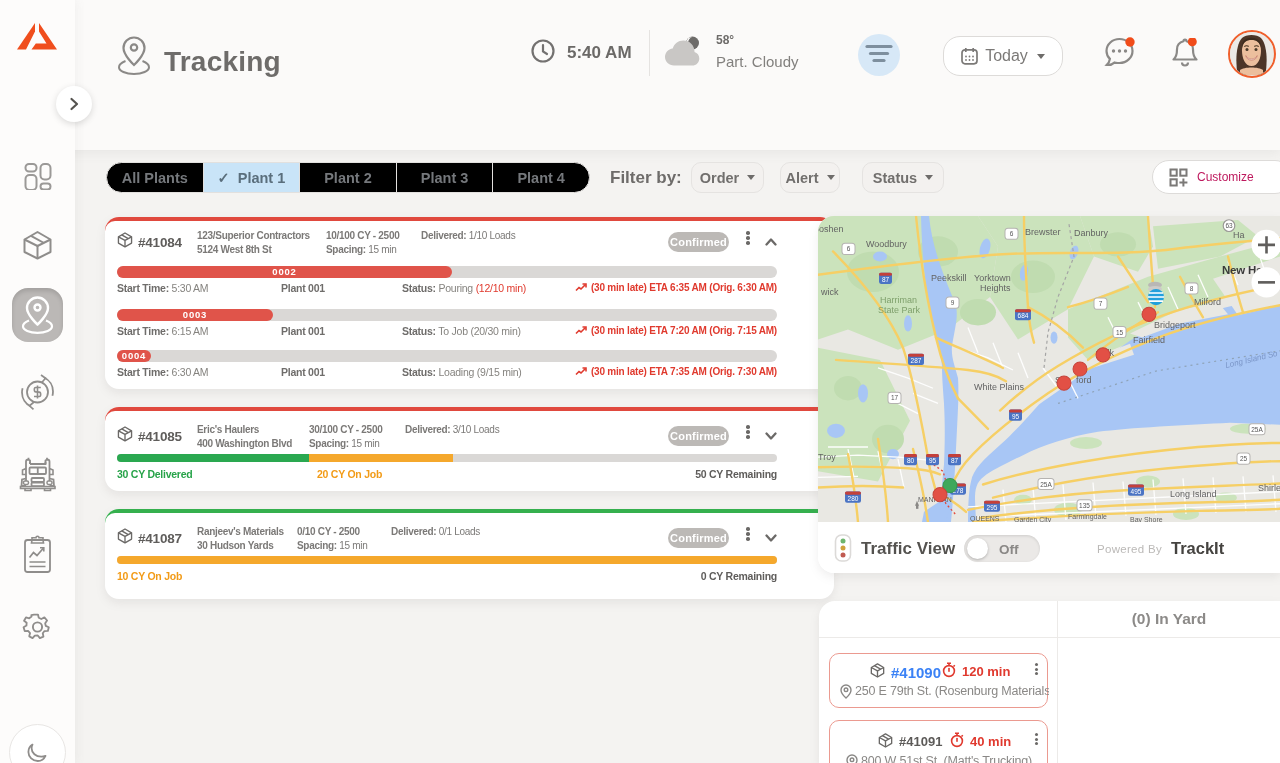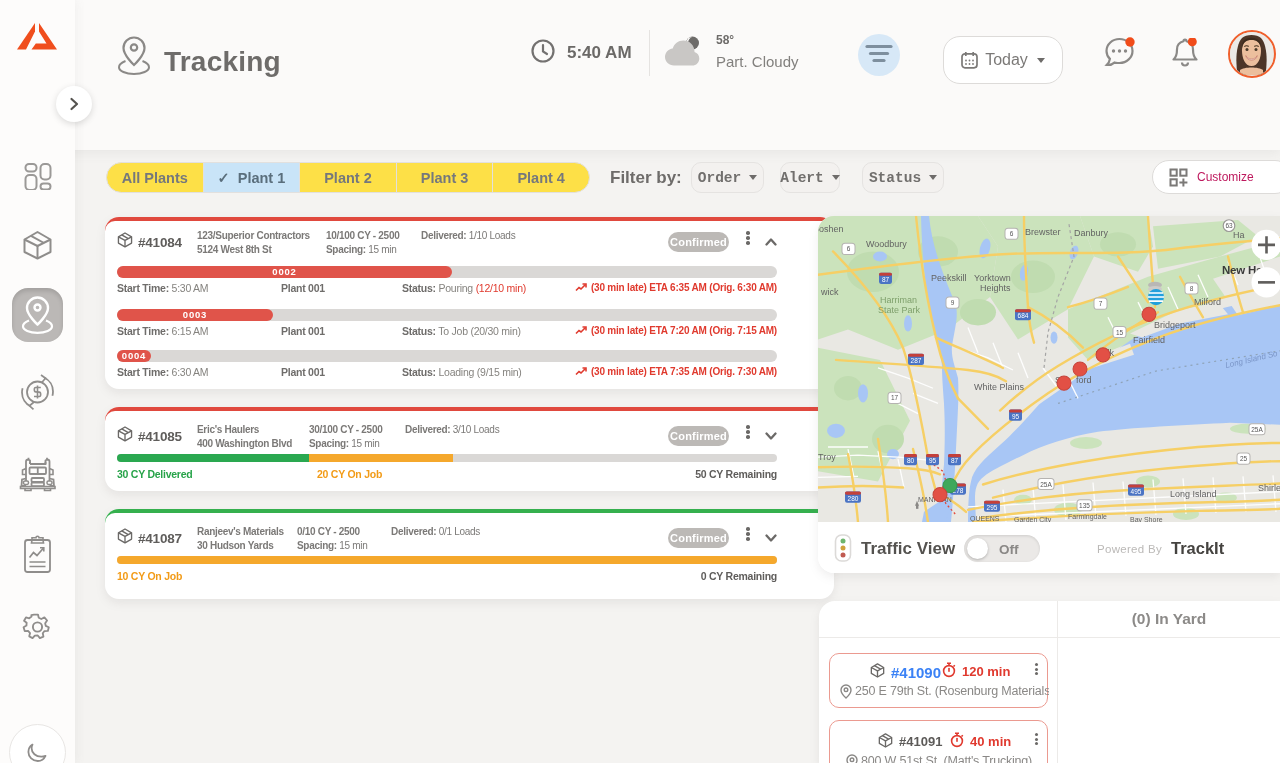--- a/index.html
+++ b/index.html
@@ -14,30 +14,30 @@
 .sideicon { left:0; width:75px; display:flex; justify-content:center; z-index:6; }
 #moonbtn { left:9px; top:724px; width:57px; height:57px; border-radius:50%; background:#fff; border:1px solid #e8e6e4; z-index:6; display:flex; align-items:center; justify-content:center; }
 
 #pgtitle { left:164px; top:38px; font-size:28px; font-weight:bold; color:#6e6c6a; letter-spacing:0.2px; z-index:2;margin-top:8px;}
 .z2{ z-index:2; }
 #time { left:567px; top:43px; font-size:17px; font-weight:600; color:#6b6967; }
 #hdiv { left:649px; top:30px; width:1px; height:46px; background:#e5e3e1; }
 #temp { left:716px; top:33px; font-size:12px; color:#6e6c6a; font-weight:600; }
 #cond { left:716px; top:53px; font-size:15px; color:#82807e; }
 #filtercirc { left:858px; top:34px; width:42px; height:42px; border-radius:50%; background:#d7e8f7; }
-#todaybtn { left:943px; top:36px; width:120px; height:48px; border-radius:17px; background:#fff; border:1.5px solid #dddbd9; display:flex; align-items:center; justify-content:center; gap:7px; }
+#todaybtn { left:943px; top:36px; width:120px; height:40px; border-radius:17px; background:#fff; border:1.5px solid #dddbd9; display:flex; align-items:center; justify-content:center; gap:7px; }
 #todaybtn span { font-size:16px; color:#7b7977; }
 #avatar { left:1228px; top:30px; width:48px; height:48px; border-radius:50%; border:2.5px solid #f05f2c; overflow:hidden; background:#e9e5e1; }
 
-#tabs { left:106px; top:162px; width:484px; height:31px; background:#fde047; border:1px solid #e2e0de; border-radius:16px; display:flex; z-index:2; overflow:hidden; }
+#tabs { left:106px; top:162px; width:484px; height:31px; background:#000000; border:1px solid #e2e0de; border-radius:16px; display:flex; z-index:2; overflow:hidden; }
 #tabs .tab { flex:1; display:flex; align-items:center; justify-content:center; font-size:14.5px; font-weight:bold; color:#75787c; border-right:1px solid #e2e0de; }
 #tabs .tab:last-child { border-right:none; }
 #tabs .active { background:#c9e4f8; color:#5a6e7c; }
 #filterlab { left:610px; top:168px; font-size:17px; font-weight:bold; color:#6e6c6a; z-index:2; }
-.fpill { top:162px; height:31px; background:#f3f1ef; border:1px solid #e5e3e1; border-radius:10px; display:flex; align-items:center; justify-content:center; gap:8px; font-size:14.5px; font-weight:bold; color:#716f6d; z-index:2;font-family:Liberation Mono, monospace; }
+.fpill { top:162px; height:31px; background:#f3f1ef; border:1px solid #e5e3e1; border-radius:10px; display:flex; align-items:center; justify-content:center; gap:8px; font-size:14.5px; font-weight:bold; color:#716f6d; z-index:2; }
 #fp1 { left:691px; width:73px; }
 #fp2 { left:780px; width:60px; }
 #fp3 { left:862px; width:82px; }
 .caret { width:0; height:0; border-left:4.5px solid transparent; border-right:4.5px solid transparent; border-top:5.5px solid #6e6c6a; display:inline-block; }
 #custbtn { left:1152px; top:160px; width:140px; height:34px; border-radius:17px; background:#fff; border:1px solid #dddbd9; display:flex; align-items:center; gap:9px; padding-left:16px; z-index:2; }
 #custbtn span { font-size:12px; color:#be185d; }
 
 .card { left:105px; width:729px; background:#fff; border-radius:14px; box-shadow:0 4px 10px rgba(130,125,120,0.13); z-index:2; }
 .cardtop { position:absolute; left:0; top:0; right:0; height:14px; border-radius:14px 14px 0 0; }
 .cardtop::after { content:""; position:absolute; left:0; top:3.5px; right:0; bottom:0; background:#fff; border-radius:11px 11px 0 0; }

